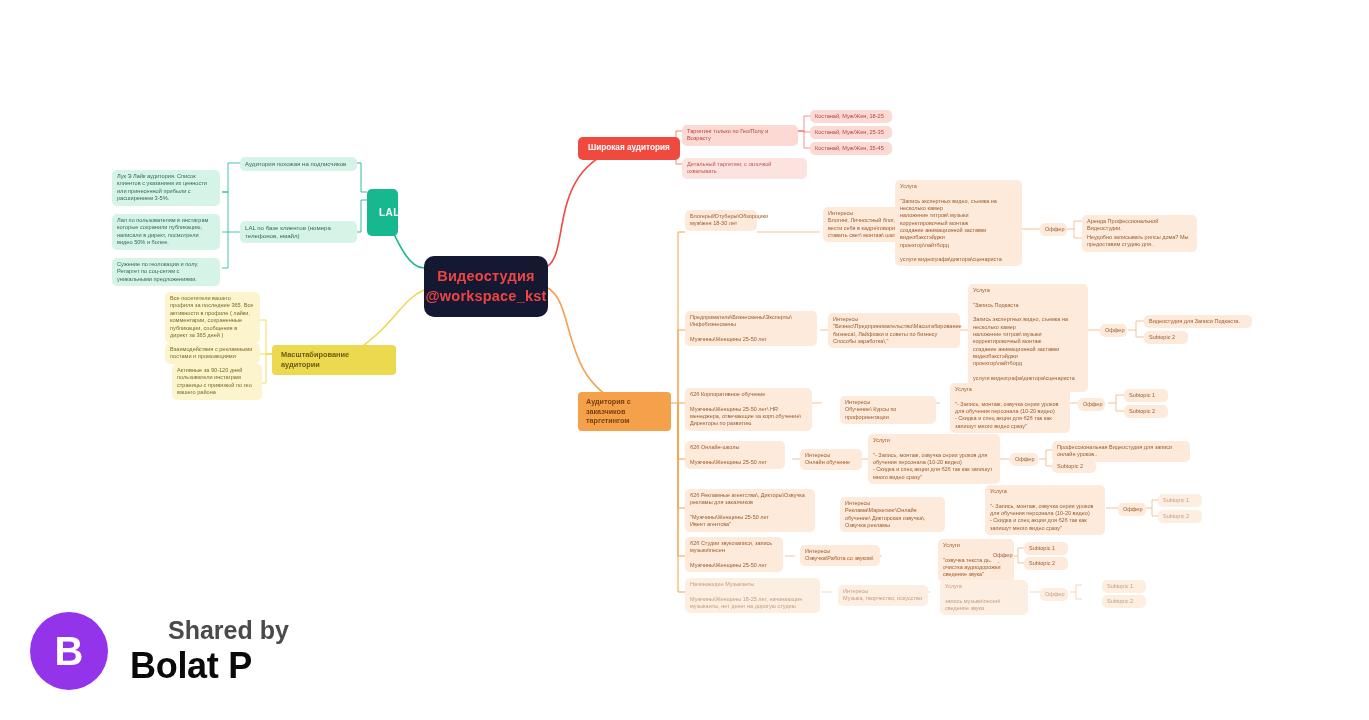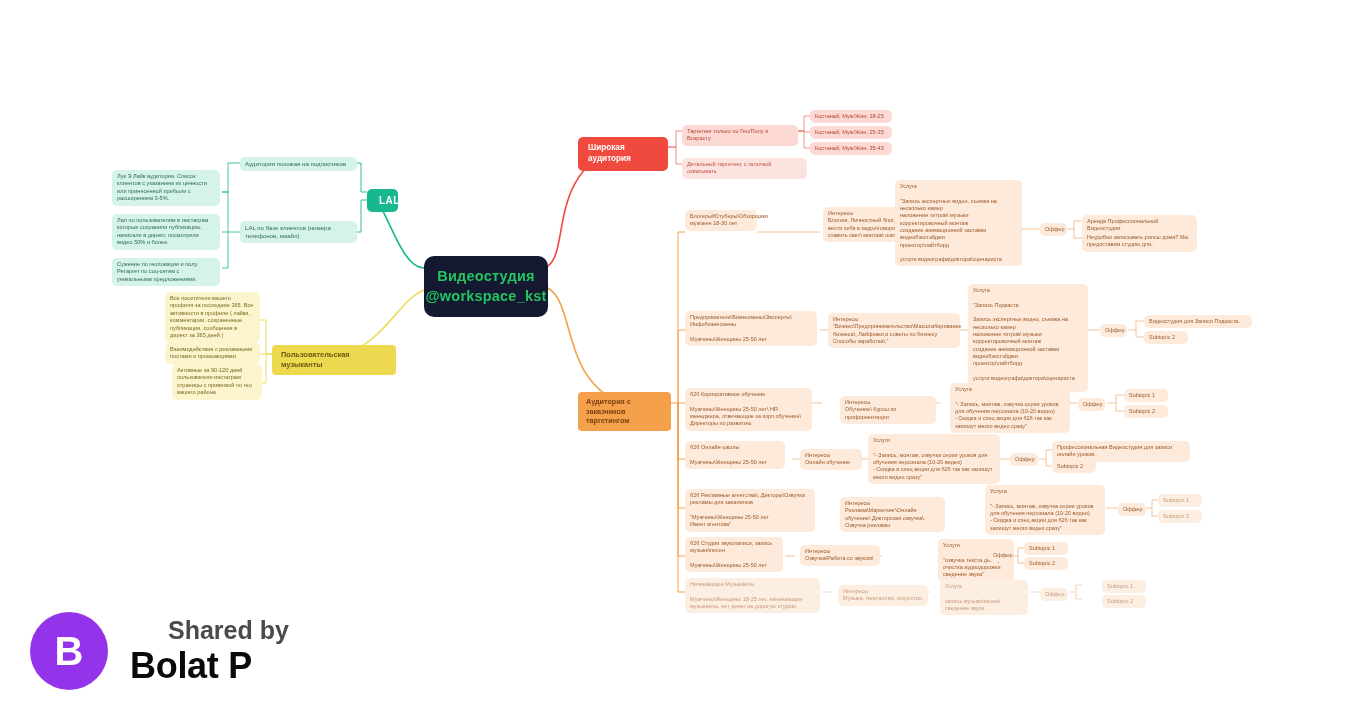--- a/index.html
+++ b/index.html
@@ -11,28 +11,28 @@
     overflow:hidden;
     position:relative;
   }
   #canvas { position:absolute; inset:0; }
   svg.wires { position:absolute; left:0; top:0; width:1369px; height:720px; pointer-events:none; }
 
   .node { position:absolute; border-radius:5px; padding:3px 5px; line-height:1.33; white-space:pre-wrap; }
 
   
   .central {
-    background:#141831; color:#22c55e; border-radius:10px;
+    background:#141831; color:#ef4444; border-radius:10px;
     font-size:14.5px; font-weight:bold; text-align:center;
     padding:11px 0; line-height:1.35; letter-spacing:.2px;
   }
 
   
   .teal-main { background:#17b890; color:#ffffff; font-size:10px; font-weight:bold; letter-spacing:.4px;
-               text-align:center; padding:5px 12px; border-radius:5px; }
+               text-align:center; padding:17px 12px; border-radius:5px; }
   .teal-soft { background:#d6f3e8; color:#2f6b58; font-size:5.6px; }
   .teal-soft.bigger { font-size:6.1px; }
 
   
   .yellow-main { background:#ecd94f; color:#6b5c12; font-size:7.4px; font-weight:bold; padding:5px 9px; border-radius:4px; }
   .yellow-soft { background:#fcf4cd; color:#7a6a23; font-size:5.6px; }
 
   
   .red-main { background:#f04a3f; color:#ffffff; font-size:8.2px; font-weight:bold; padding:6px 10px; border-radius:5px; }
   .red-soft { background:#fdd9d4; color:#b0453a; font-size:5.6px; }
@@ -143,27 +143,27 @@
 
   <div class="node teal-main" style="left:367px; top:189px; width:31px;">LAL</div>
 
   <div class="node teal-soft bigger" style="left:240px; top:157px; width:117px;">Аудитория похожая на подписчиков</div>
   <div class="node teal-soft bigger" style="left:240px; top:221px; width:117px;">LAL по базе клиентов (номера телефонов, емайл)</div>
 
   <div class="node teal-soft" style="left:112px; top:170px; width:108px;">Лук Э Лайк аудитория. Список клиентов с указанием их ценности или принесенной прибыли с расширением 3-5%.</div>
   <div class="node teal-soft" style="left:112px; top:214px; width:108px;">Лал по пользователям в инстаграм которые сохранили публикацию, написали в директ, посмотрели видео 50% и более.</div>
   <div class="node teal-soft" style="left:112px; top:258px; width:108px;">Сужение по геолокации и полу. Ретаргет по соц-сетям с уникальными предложениями.</div>
 
-  <div class="node yellow-main" style="left:272px; top:345px; width:124px;">Пользовательская музыканты</div>
+  <div class="node yellow-main" style="left:272px; top:345px; width:124px;">Масштабирование аудитории</div>
 
   <div class="node yellow-soft" style="left:165px; top:292px; width:95px;">Все посетители вашего профиля за последние 365. Все активности в профиле ( лайки, комментарии, сохраненные публикации, сообщения в директ за 365 дней )</div>
   <div class="node yellow-soft" style="left:165px; top:343px; width:95px;">Взаимодействия с рекламными постами и промоакциями</div>
   <div class="node yellow-soft" style="left:172px; top:364px; width:90px;">Активные за 90-120 дней пользователи инстаграм страницы с привязкой по гео вашего района</div>
 
-  <div class="node red-main" style="left:578px; top:137px; width:90px;">Широкая аудитория</div>
+  <div class="node red-main" style="left:578px; top:137px; width:102px;">Широкая аудитория</div>
 
   <div class="node red-soft" style="left:682px; top:125px; width:116px;">Таргетинг только по Гео/Полу и Возрасту</div>
   <div class="node red-soft2" style="left:682px; top:158px; width:125px;">Детальный таргетинг, с галочкой охватывать</div>
 
   <div class="node red-soft" style="left:810px; top:110px; width:82px;">Костанай, Муж/Жен, 18-25</div>
   <div class="node red-soft" style="left:810px; top:126px; width:82px;">Костанай, Муж/Жен, 25-35</div>
   <div class="node red-soft" style="left:810px; top:142px; width:82px;">Костанай, Муж/Жен, 35-45</div>
 
   <div class="node orange-main" style="left:578px; top:392px; width:93px;">Аудитория с заказчиков таргетингом</div>
 

